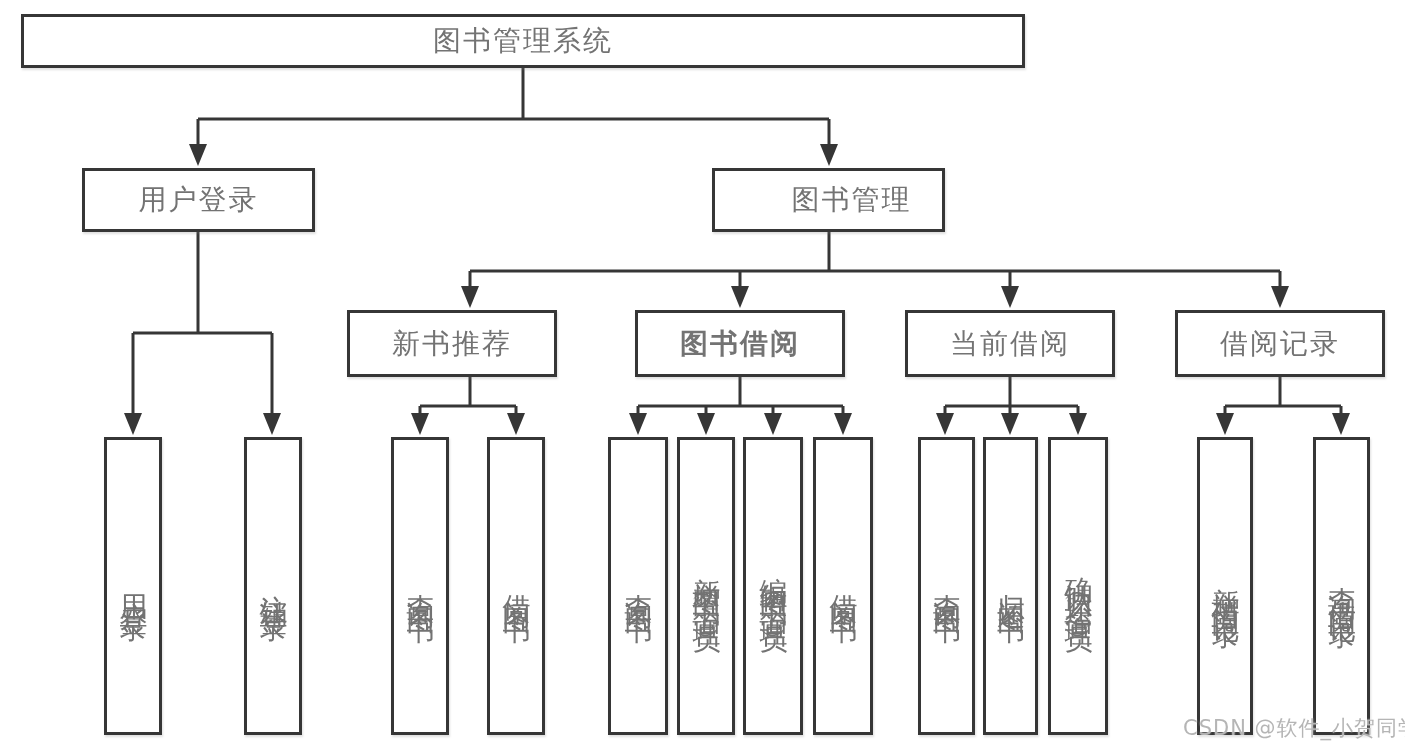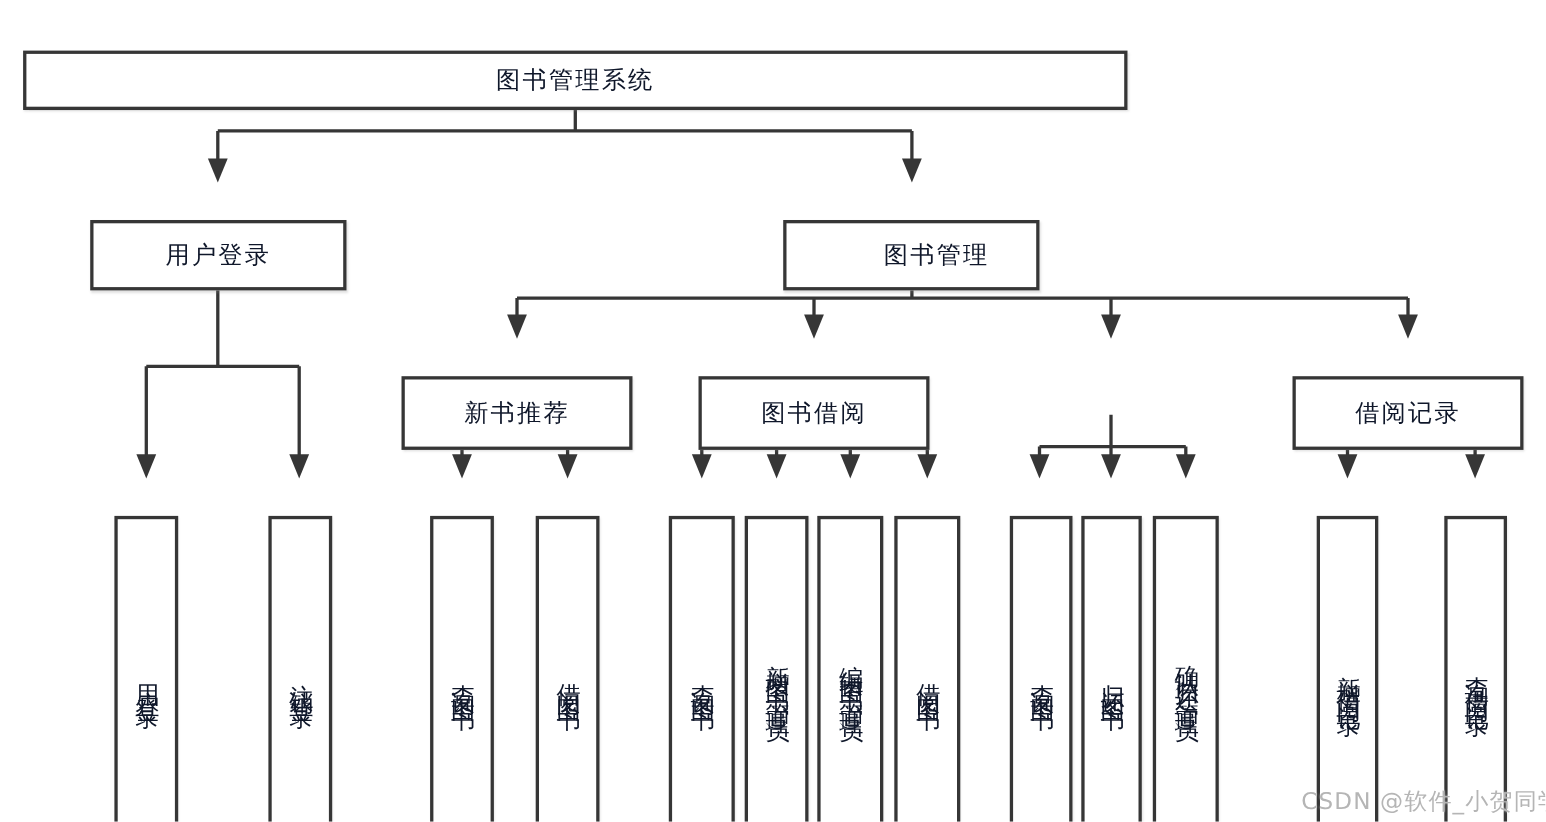--- a/index.html
+++ b/index.html
@@ -10,41 +10,40 @@
     font-family:"DejaVu Sans","Liberation Sans",sans-serif;
     overflow:hidden;
   }
   #wires{position:absolute;left:0;top:0;width:1405px;height:747px;}
   .box{
     position:absolute;
     background:#ffffff;
     border:3px solid #363636;
     box-sizing:border-box;
     display:flex;align-items:center;justify-content:center;
-    font-size:22px;color:#0f172a;
+    font-size:28px;color:#737373;
     box-shadow:1px 2px 2px rgba(130,130,130,0.25);
     z-index:2;
-    margin-top:32px;
   }
   .box .label{white-space:nowrap;letter-spacing:2px;}
   .vbox .label{
     writing-mode:vertical-rl;
     text-orientation:mixed;
     letter-spacing:7px;
     line-height:1;
     white-space:nowrap;
   }
   
   #n-root{left:21px;top:14px;width:1004px;height:54px;}
   
   #n-login{left:82px;top:168px;width:233px;height:64px;}
   #n-mgmt{left:712px;top:168px;width:233px;height:64px;padding-left:46px;}
   
   .l3{top:310px;width:210px;height:67px;}
-  #n-l3-0{left:365px;align-items:center;} #n-l3-1{left:635px;} #n-l3-2{left:905px;} #n-l3-3{left:1175px;align-items:center;}
+  #n-l3-0{left:347px;align-items:center;} #n-l3-1{left:635px;font-weight:bold;} #n-l3-2{left:905px;} #n-l3-3{left:1175px;align-items:center;}
   
   .leaf{top:437px;height:298px;}
   #n-g1-0{left:104px;width:58px;} #n-g1-1{left:244px;width:58px;}
   #n-g2-0{left:391px;width:58px;} #n-g2-1{left:487px;width:58px;}
   #n-g3-0{left:608px;width:60px;} #n-g3-1{left:677px;width:58px;}
   #n-g3-2{left:743px;width:60px;} #n-g3-3{left:813px;width:60px;}
   #n-g4-0{left:918px;width:57px;} #n-g4-1{left:983px;width:55px;} #n-g4-2{left:1048px;width:60px;}
   #n-g5-0{left:1197px;width:56px;} #n-g5-1{left:1313px;width:57px;}
   
   #watermark{
@@ -109,20 +108,23 @@
   <div class="box" id="n-mgmt">
     <span class="label">图书管理</span>
   </div>
 
   <div class="box l3" id="n-l3-0">
     <span class="label">新书推荐</span>
   </div>
   <div class="box l3" id="n-l3-1">
     <span class="label">图书借阅</span>
   </div>
+  <div class="box l3" id="n-l3-2">
+    <span class="label">当前借阅</span>
+  </div>
   <div class="box l3" id="n-l3-3">
     <span class="label">借阅记录</span>
   </div>
 
   <div class="box vbox leaf" id="n-g1-0">
     <span class="label">用户登录</span>
   </div>
   <div class="box vbox leaf" id="n-g1-1">
     <span class="label">注销登录</span>
   </div>

